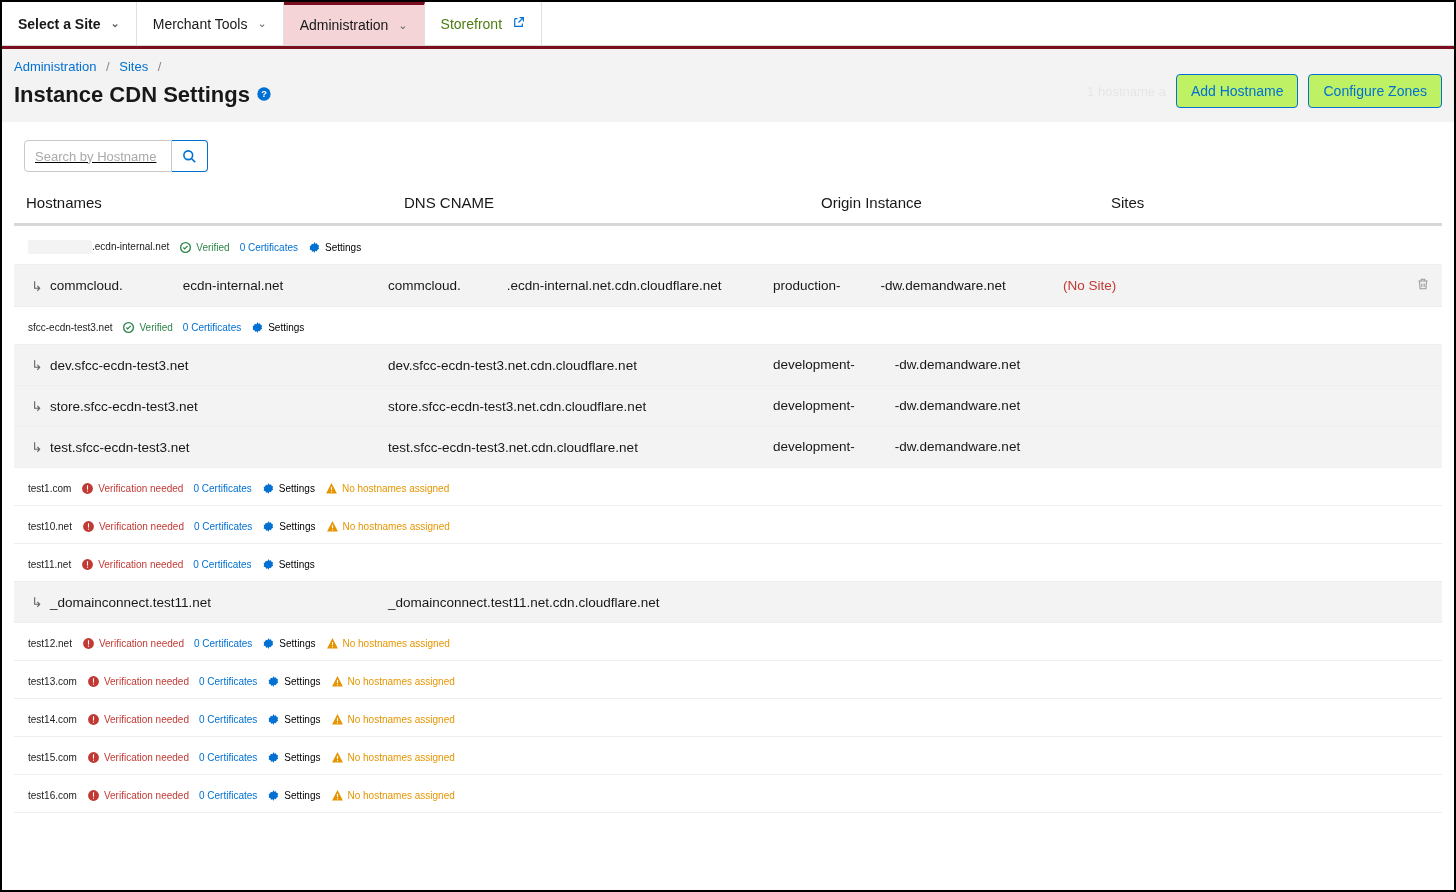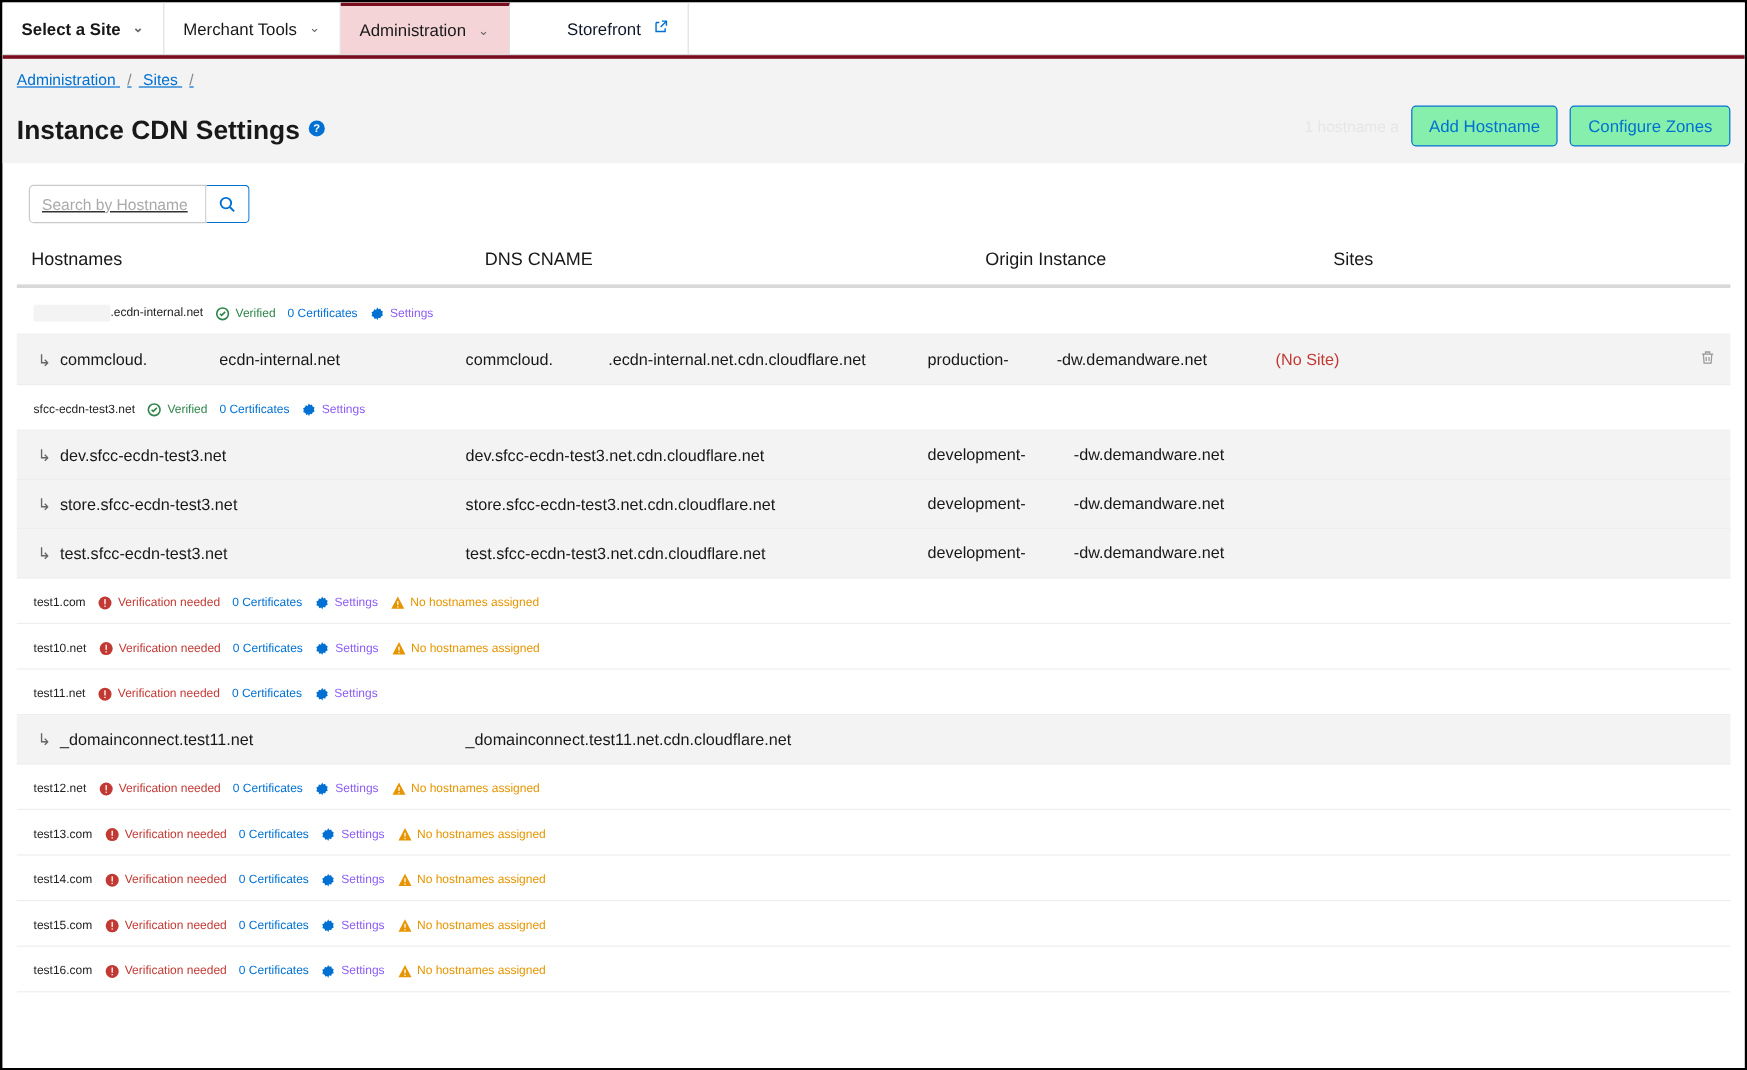--- a/index.html
+++ b/index.html
@@ -3,32 +3,32 @@
 <meta charset="utf-8">
 <style>
 * { box-sizing: border-box; margin: 0; padding: 0; }
 body { font-family: -apple-system, BlinkMacSystemFont, "Segoe UI", Arial, sans-serif; font-size: 13px; color: #181818; background: #fff; }
 .outer { border: 2px solid #000; width: 1456px; height: 892px; overflow: hidden; }
 
 .topnav { display: flex; border-bottom: 1px solid #d8d8d8; background: #fff; height: 44px; align-items: stretch; }
 .topnav-item { display: flex; align-items: center; padding: 0 16px; border-right: 1px solid #e0e0e0; font-size: 14px; cursor: pointer; gap: 10px; }
 .topnav-item.bold { font-weight: 700; }
 .topnav-item.active { background: #f4d4d6; border-top: 3px solid #7a0e1e; }
-.topnav-item.link { color: #0f172a; margin-left: 32px; }
+.topnav-item.link { color: #4d7c0f; }
 .chev { font-size: 11px; color: #666; }
 .ext-icon svg { width: 13px; height: 13px; }
 
 .subbar { background: #f3f3f3; border-top: 3px solid #7a0e1e; padding: 10px 12px 14px 12px; display: flex; justify-content: space-between; align-items: flex-end; }
-.crumbs { font-size: 13px; color: #0070d2; margin-bottom: 22px; text-decoration: underline; }
+.crumbs { font-size: 13px; color: #0070d2; margin-bottom: 8px; }
 .crumbs .sep { color: #888; padding: 0 6px; }
 .page-title { font-size: 22px; font-weight: 700; display: flex; align-items: center; gap: 6px; }
 .help-icon { color: #0070d2; font-size: 15px; }
 .sub-right { display: flex; align-items: center; gap: 10px; }
 .ghost-text { color: #e6e6e6; font-size: 13px; }
-.btn { background: #86efac; border: 1px solid #0070d2; color: #0070d2; border-radius: 4px; padding: 8px 14px; font-size: 14px; cursor: pointer; }
+.btn { background: #bef264; border: 1px solid #0070d2; color: #0070d2; border-radius: 4px; padding: 8px 14px; font-size: 14px; cursor: pointer; }
 
 .content { padding: 18px 12px 0 12px; }
 .searchbar { display: flex; margin: 0 0 22px 10px; }
 .searchbar input { width: 148px; height: 32px; border: 1px solid #c9c9c9; border-radius: 4px 0 0 4px; padding: 0 10px; font-size: 13px; text-decoration: underline; }
 .searchbar input::placeholder { color: #aaa; }
 .searchbar .sbtn { width: 36px; height: 32px; border: 1px solid #0070d2; border-left: none; border-radius: 0 4px 4px 0; background: #fff; color: #0070d2; display: flex; align-items: center; justify-content: center; cursor: pointer; }
 
 .thead { display: flex; padding: 0 12px 12px 12px; border-bottom: 3px solid #d8d8d8; font-size: 15px; }
 .col-host { width: 378px; }
 .col-cname { width: 385px; }
@@ -39,21 +39,21 @@
 .zone-head { padding: 14px 12px 10px 14px; display: flex; align-items: center; gap: 10px; border-bottom: 1px solid #eee; font-size: 10px; }
 .zone-head .dom { color: #222; }
 .redact { background: #f3f3f3; display: inline-block; height: 14px; border-radius: 2px; vertical-align: middle; }
 .verified { color: #2e844a; display: inline-flex; align-items: center; gap: 4px; }
 .verified svg { width: 13px; height: 13px; }
 .needed { color: #c23934; display: inline-flex; align-items: center; gap: 4px; }
 .needed svg { width: 13px; height: 13px; }
 .warn { color: #e69500; display: inline-flex; align-items: center; gap: 4px; }
 .warn svg { width: 13px; height: 13px; }
 .linkish { color: #0070d2; cursor: pointer; }
-.settings { color: #8b5cf6; display: inline-flex; align-items: center; gap: 4px; cursor: pointer; }
+.settings { color: #000000; display: inline-flex; align-items: center; gap: 4px; cursor: pointer; }
 .settings svg { width: 13px; height: 13px; }
 
 .subrow { background: #f3f3f3; display: flex; padding: 12px 12px 12px 14px; border-bottom: 1px solid #eee; font-size: 13.5px; align-items: center; }
 .subrow .indent { width: 18px; text-align: center; color: #666; }
 .subrow .hostcell { width: 360px; display: flex; align-items: center; gap: 4px; }
 .subrow .cnamecell { width: 385px; display: flex; align-items: center; }
 .subrow .origincell { width: 290px; display: flex; align-items: center; }
 .subrow .sitescell { width: 240px; color: #c23934; }
 .subrow .actcell { flex: 1; text-align: right; color: #888; }
 .trash { color: #999; cursor: pointer; }

